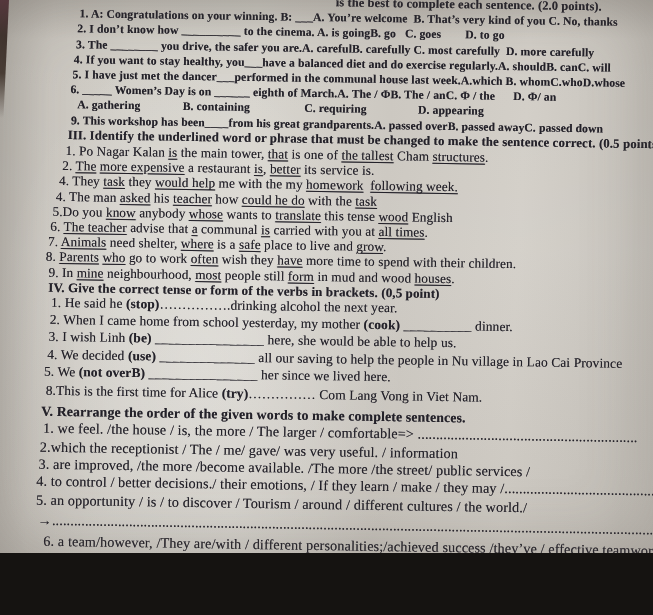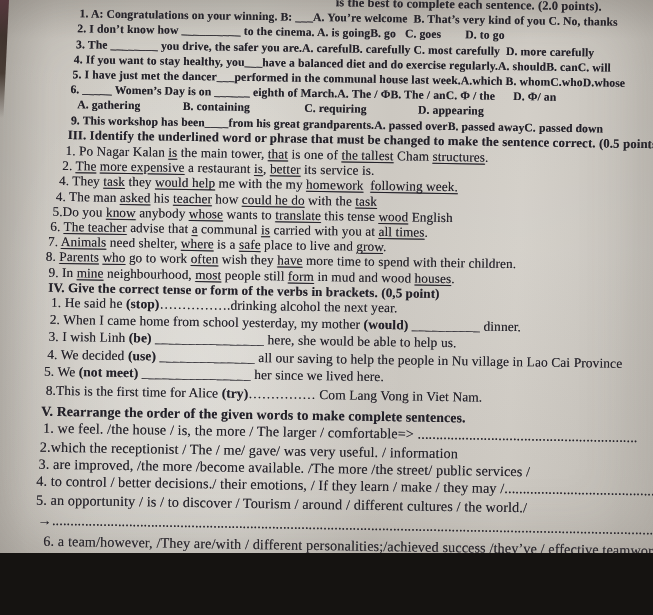--- a/index.html
+++ b/index.html
@@ -60,24 +60,24 @@
       <div class="ln" style="margin-left: 65px; font-size: 13.2px;"><span>2. </span><span class="u">The</span><span> </span><span class="u">more expensive</span><span> a restaurant </span><span class="u">is</span><span>, </span><span class="u">better</span><span> its service is.</span></div>
       <div class="ln" style="margin-left: 62px; font-size: 13.2px;"><span>4. They </span><span class="u">task</span><span> they </span><span class="u">would help</span><span> me with the my </span><span class="u">homework</span><span>  </span><span class="u">following week.</span></div>
       <div class="ln" style="margin-left: 59px; font-size: 13.2px;"><span>4. The man </span><span class="u">asked</span><span> his </span><span class="u">teacher</span><span> how </span><span class="u">could he do</span><span> with the </span><span class="u">task</span></div>
       <div class="ln" style="margin-left: 56px; font-size: 13.2px;"><span>5.Do you </span><span class="u">know</span><span> anybody </span><span class="u">whose</span><span> wants to </span><span class="u">translate</span><span> this tense </span><span class="u">wood</span><span> English</span></div>
       <div class="ln" style="margin-left: 54px; font-size: 13.2px;"><span>6. </span><span class="u">The teacher</span><span> advise that </span><span class="u">a</span><span> communal </span><span class="u">is</span><span> carried with you at </span><span class="u">all times</span><span>.</span></div>
       <div class="ln" style="margin-left: 52px; font-size: 13.2px;"><span>7. </span><span class="u">Animals</span><span> need shelter, </span><span class="u">where</span><span> is a </span><span class="u">safe</span><span> place to live and </span><span class="u">grow</span><span>.</span></div>
       <div class="ln" style="margin-left: 50px; font-size: 13.2px;"><span>8. </span><span class="u">Parents</span><span> </span><span class="u">who</span><span> go to work </span><span class="u">often</span><span> wish they </span><span class="u">have</span><span> more time to spend with their children.</span></div>
       <div class="ln" style="margin-left: 53px; font-size: 13.2px;"><span>9. In </span><span class="u">mine</span><span> neighbourhood, </span><span class="u">most</span><span> people still </span><span class="u">form</span><span> in mud and wood </span><span class="u">houses</span><span>.</span></div>
       <div class="ln b" style="margin-left: 53px; font-size: 13px;"><span>IV. Give the correct tense or form of the verbs in brackets. (0,5 point)</span></div>
       <div class="ln" style="margin-left: 56px; font-size: 13.4px;"><span>1. He said he </span><span class="bseg">(stop)</span><span>…………….drinking alcohol the next year.</span></div>
-      <div class="ln" style="margin-left: 55px; margin-top: 2px; font-size: 13.4px;"><span>2. When I came home from school yesterday, my mother </span><span class="bseg">(would)</span><span> __________ dinner.</span></div>
+      <div class="ln" style="margin-left: 55px; margin-top: 2px; font-size: 13.4px;"><span>2. When I came home from school yesterday, my mother </span><span class="bseg">(cook)</span><span> __________ dinner.</span></div>
       <div class="ln" style="margin-left: 54px; margin-top: 2px; font-size: 13.4px;"><span>3. I wish Linh </span><span class="bseg">(be)</span><span> ________________ here, she would be able to help us.</span></div>
       <div class="ln" style="margin-left: 53px; margin-top: 2px; font-size: 13.4px;"><span>4. We decided </span><span class="bseg">(use)</span><span> ______________ all our saving to help the people in Nu village in Lao Cai Province</span></div>
-      <div class="ln" style="margin-left: 50px; margin-top: 2px; font-size: 13.4px;"><span>5. We </span><span class="bseg">(not meet)</span><span> ________________ her since we lived here.</span></div>
+      <div class="ln" style="margin-left: 50px; margin-top: 2px; font-size: 13.4px;"><span>5. We </span><span class="bseg">(not overB)</span><span> ________________ her since we lived here.</span></div>
       <div class="ln" style="margin-left: 52px; margin-top: 4px; font-size: 13.4px;"><span>8.This is the first time for Alice </span><span class="bseg">(try)</span><span>…………… Com Lang Vong in Viet Nam.</span></div>
       <div class="ln b" style="margin-left: 48px; margin-top: 6px; font-size: 13.8px;"><span>V. Rearrange the order of the given words to make complete sentences.</span></div>
       <div class="ln" style="margin-left: 50px; margin-top: 2px; font-size: 14.2px;"><span>1. we feel. /the house / is, the more / The larger / comfortable=&gt; </span><span>............................................................</span></div>
       <div class="ln" style="margin-left: 47px; margin-top: 3px; font-size: 14.2px;"><span>2.which the receptionist / The / me/ gave/ was very useful. / information</span></div>
       <div class="ln" style="margin-left: 46px; margin-top: 2px; font-size: 14.2px;"><span>3. are improved, /the more /become available. /The more /the street/ public services /</span></div>
       <div class="ln" style="margin-left: 44px; margin-top: 2px; font-size: 14.2px;"><span>4. to control / better decisions./ their emotions, / If they learn / make / they may /</span><span>............................................................</span></div>
       <div class="ln" style="margin-left: 44px; margin-top: 4px; font-size: 14.2px;"><span>5. an opportunity / is / to discover / Tourism / around / different cultures / the world./</span></div>
       <div class="ln" style="margin-left: 46px; margin-top: 4px; font-size: 14.2px;"><span class="bseg">→</span><span>........................................................................................................................................................................................</span></div>
       <div class="ln" style="margin-left: 52px; margin-top: 6px; font-size: 14.2px;"><span>6. a team/however, /They are/with / different personalities;/achieved success /they’ve / effective teamwork</span></div>
       <div class="ln" style="margin-left: 45px; margin-top: 4px; font-size: 14.2px;"><span>through</span><span class="bseg">→</span><span>..................................................................................................................................................................................</span></div>

